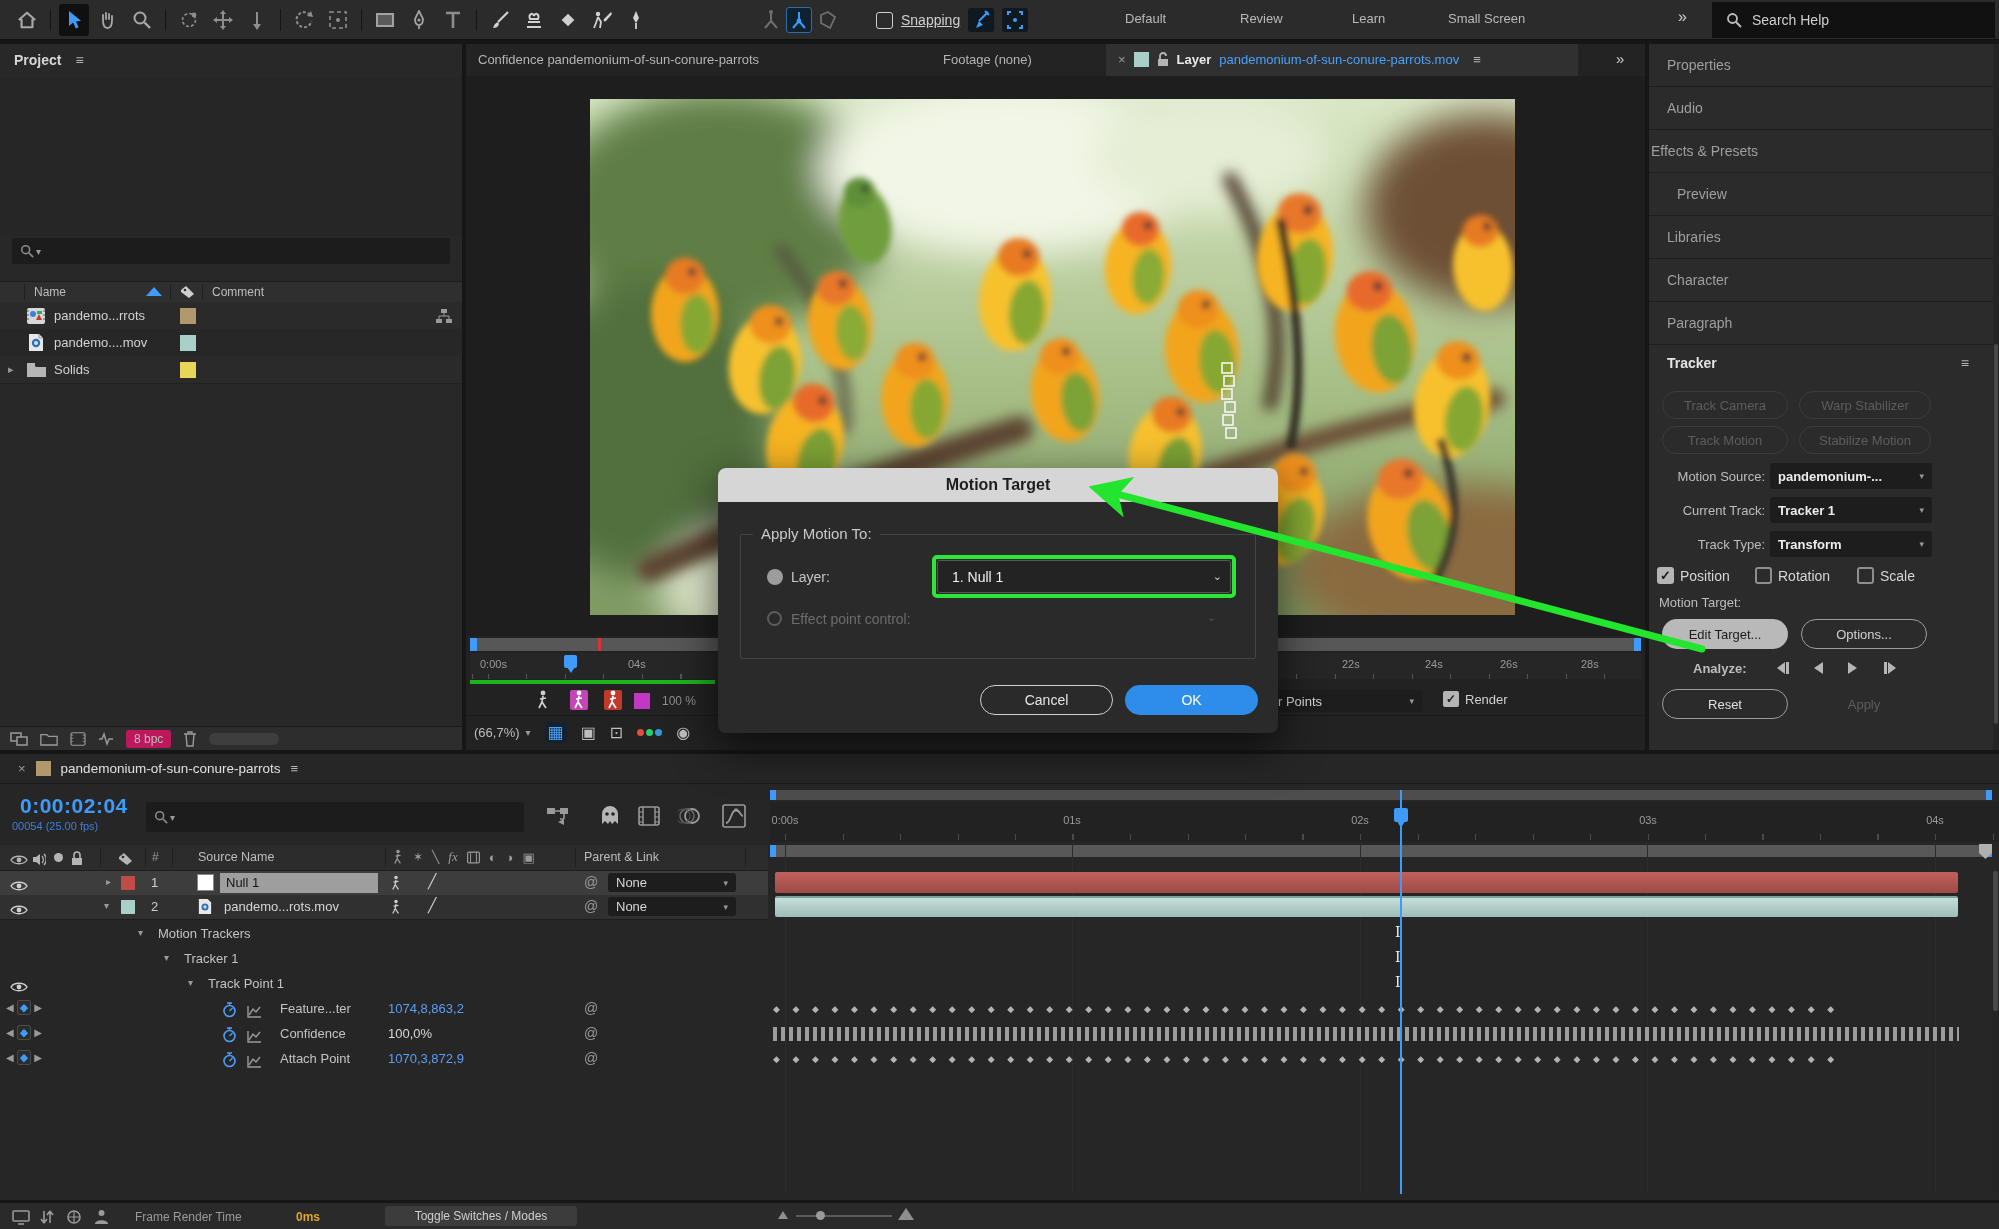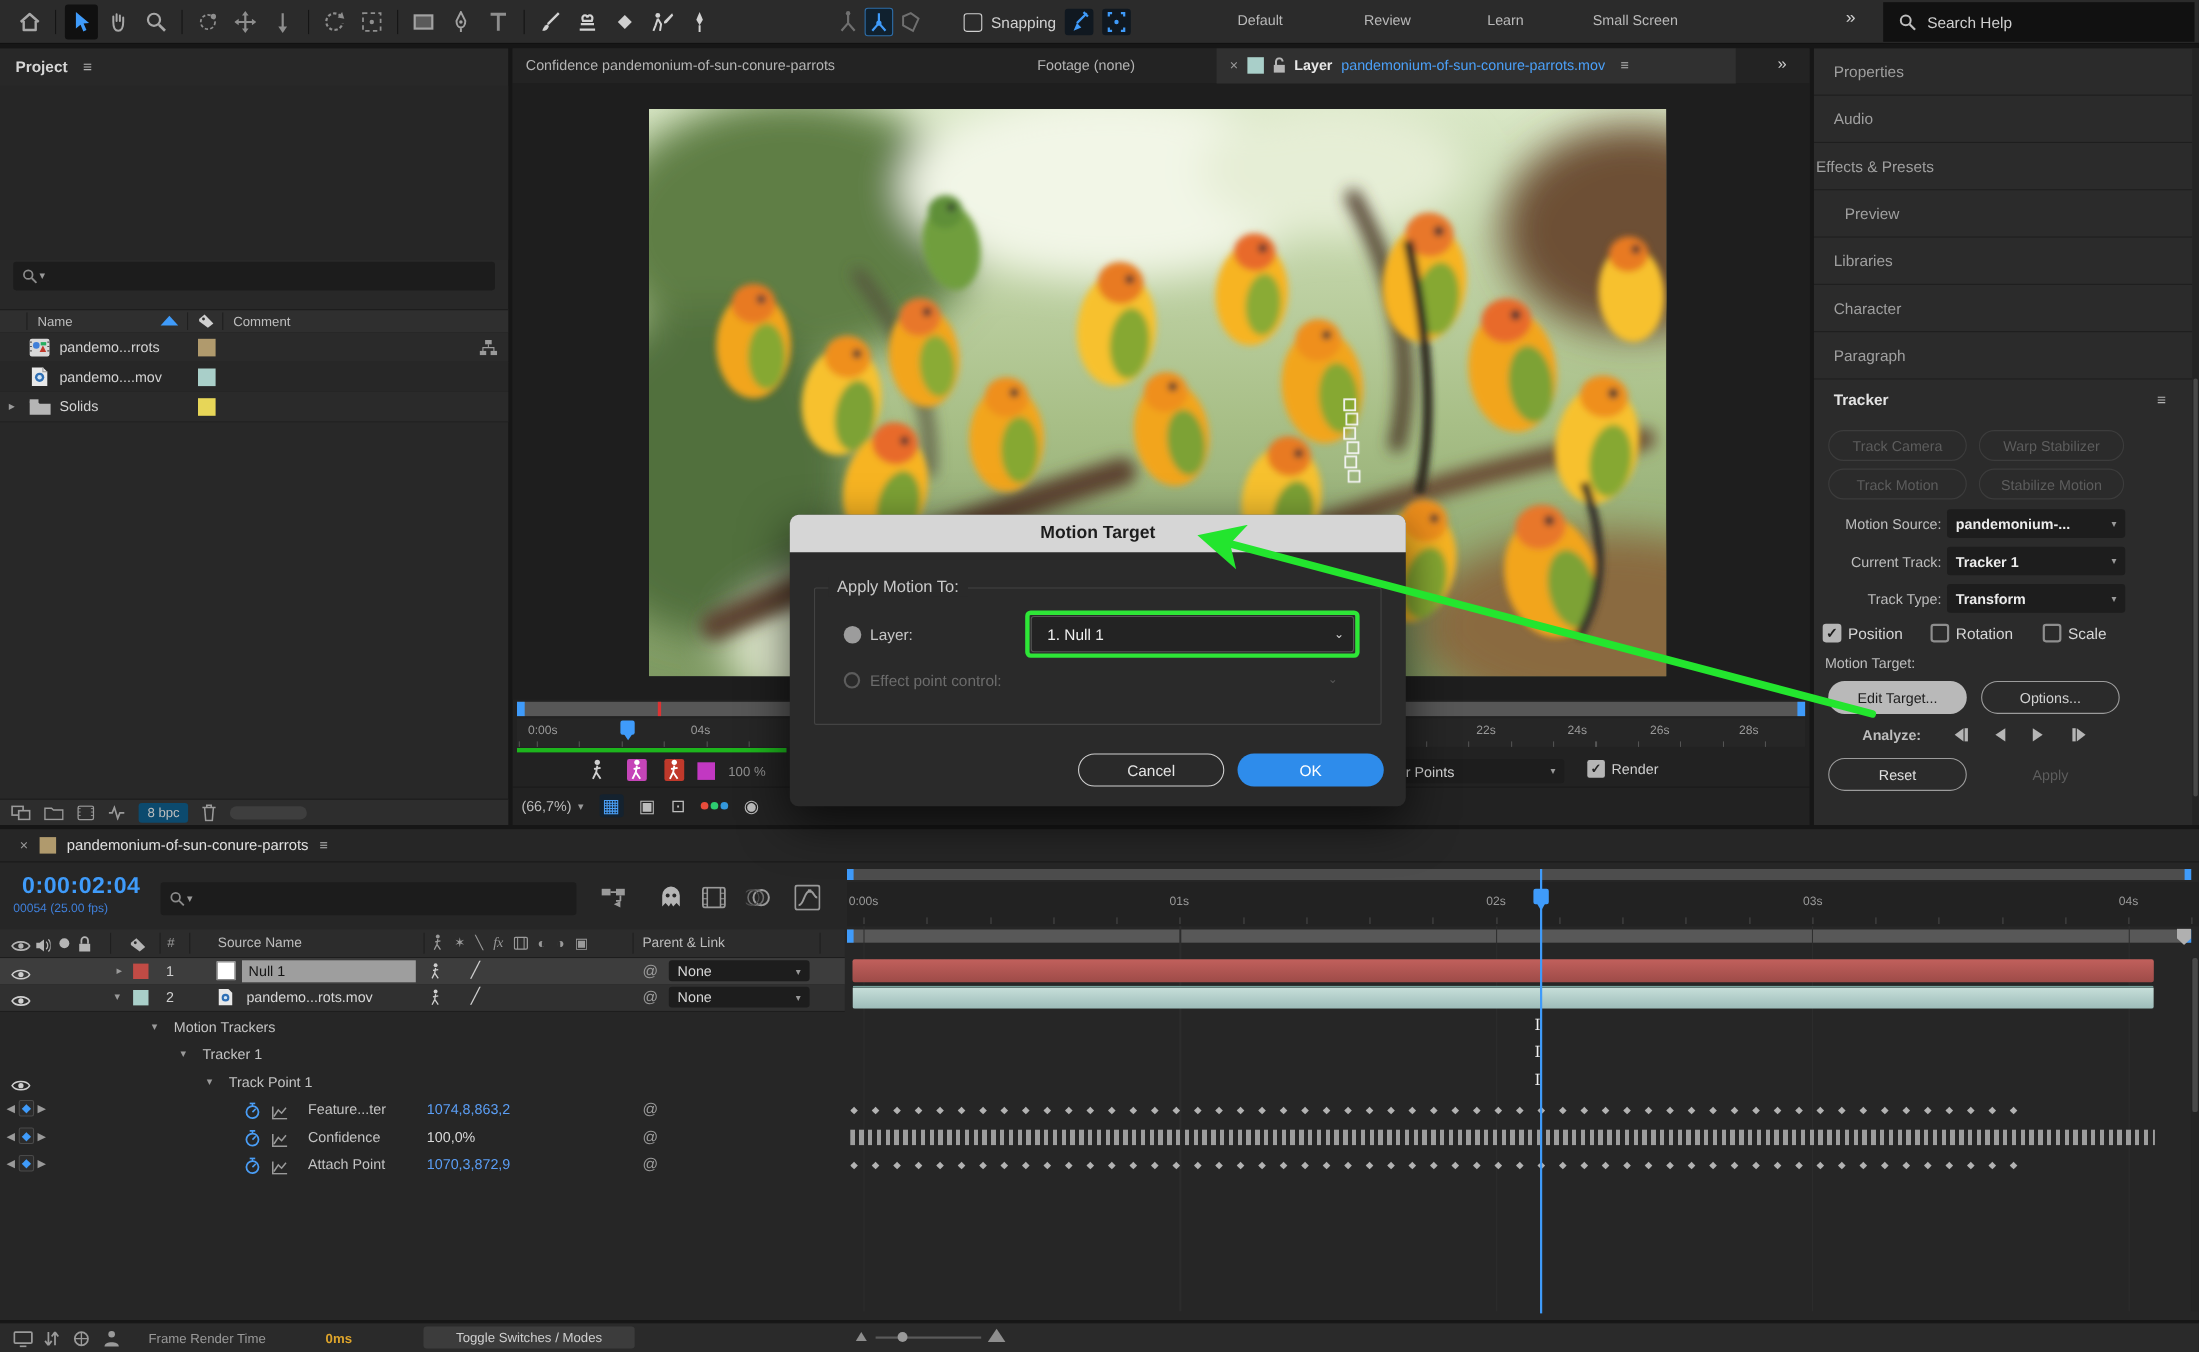--- a/index.html
+++ b/index.html
@@ -139,21 +139,21 @@
     <span style="background:#10212f;border:1px solid #2d6da8;border-radius:3px;padding:1px 3px;"><svg class="ic" width="18" height="22" viewBox="0 0 18 22">
           <path d="M9 3 V12 M9 12 L3 19 M9 12 L15 19" stroke="#3f9bfa" stroke-width="2"></path>
           <circle cx="9" cy="12" r="2.4" fill="#3f9bfa"></circle>
         </svg></span>
     <span><svg class="ic" width="20" height="22" viewBox="0 0 20 22">
           <path d="M3 6 L10 3 L17 8 L12 19 L3 14 Z" fill="none" stroke="#6f6f6f" stroke-width="1.8"></path>
         </svg></span>
   </div>
   <div class="abs flexc" style="left:876px;top:4px;height:32px;gap:8px;">
     <span style="width:15px;height:15px;border:1.8px solid #cfcfcf;border-radius:3px;display:inline-block;"></span>
-    <span class="lbl" style="font-size:14px;color:#d0d0d0;">Snapping</span>
+    <span class="lbl" style="font-size:14px;color:#d0d0d0;text-decoration:underline;">Snapping</span>
     <span style="background:#101820;border-radius:3px;padding:2px 4px;"><svg class="ic" width="18" height="20" viewBox="0 0 18 20">
           <path d="M16 2 L7 11" stroke="#3f9bfa" stroke-width="2"></path>
           <path d="M7 11 L4 18 L11 15 Z" fill="#3f9bfa"></path>
           <path d="M13 1 L17 5" stroke="#3f9bfa" stroke-width="2"></path>
         </svg></span>
     <span style="background:#101820;border-radius:3px;padding:2px 4px;"><svg class="ic" width="18" height="20" viewBox="0 0 18 20">
           <path d="M2 5 V2 H5 M13 2 H16 V5 M16 15 V18 H13 M5 18 H2 V15" fill="none" stroke="#3f9bfa" stroke-width="2"></path>
           <circle cx="9" cy="10" r="2" fill="#3f9bfa"></circle>
         </svg></span>
   </div>
@@ -243,21 +243,21 @@
       <svg class="ic" width="18" height="14" viewBox="0 0 21 16">
           <path d="M1 3 H8 L10 5 H20 V15 H1 Z" fill="none" stroke="#9a9a9a" stroke-width="1.5"></path>
         </svg>
       <svg class="ic" width="16" height="14" viewBox="0 0 20 18">
           <rect x="1" y="1" width="18" height="16" rx="2" fill="none" stroke="#9a9a9a" stroke-width="1.5"></rect>
           <path d="M1 4 H4 M1 8 H4 M1 12 H4 M16 4 H19 M16 8 H19 M16 12 H19" stroke="#9a9a9a"></path>
         </svg>
       <svg class="ic" width="16" height="14" viewBox="0 0 16 14">
           <path d="M1 7 L4 7 L6 2 L9 12 L11 7 L15 7" fill="none" stroke="#9a9a9a" stroke-width="1.5"></path>
         </svg>
-      <span style="background:#0c4a6e;border-radius:3px;padding:2px 8px;color:#bdbdbd;font-size:12px;">8 bpc</span>
+      <span style="background:#be185d;border-radius:3px;padding:2px 8px;color:#bdbdbd;font-size:12px;">8 bpc</span>
       <svg class="ic" width="14" height="16" viewBox="0 0 14 16">
           <path d="M1 3 H13 M5 3 V1 H9 V3 M3 3 L4 15 H10 L11 3" fill="none" stroke="#9a9a9a" stroke-width="1.4"></path>
         </svg>
       <span style="width:70px;height:12px;background:#3e3e3e;border-radius:6px;"></span>
     </div>
   </div>
 
   <div class="panel" style="left:466px;top:44px;width:1179px;height:706px;background:#222;">
 
     <div class="abs" style="left:0;top:0;width:1179px;height:32px;background:#232323;border-bottom:1px solid #1a1a1a;">

